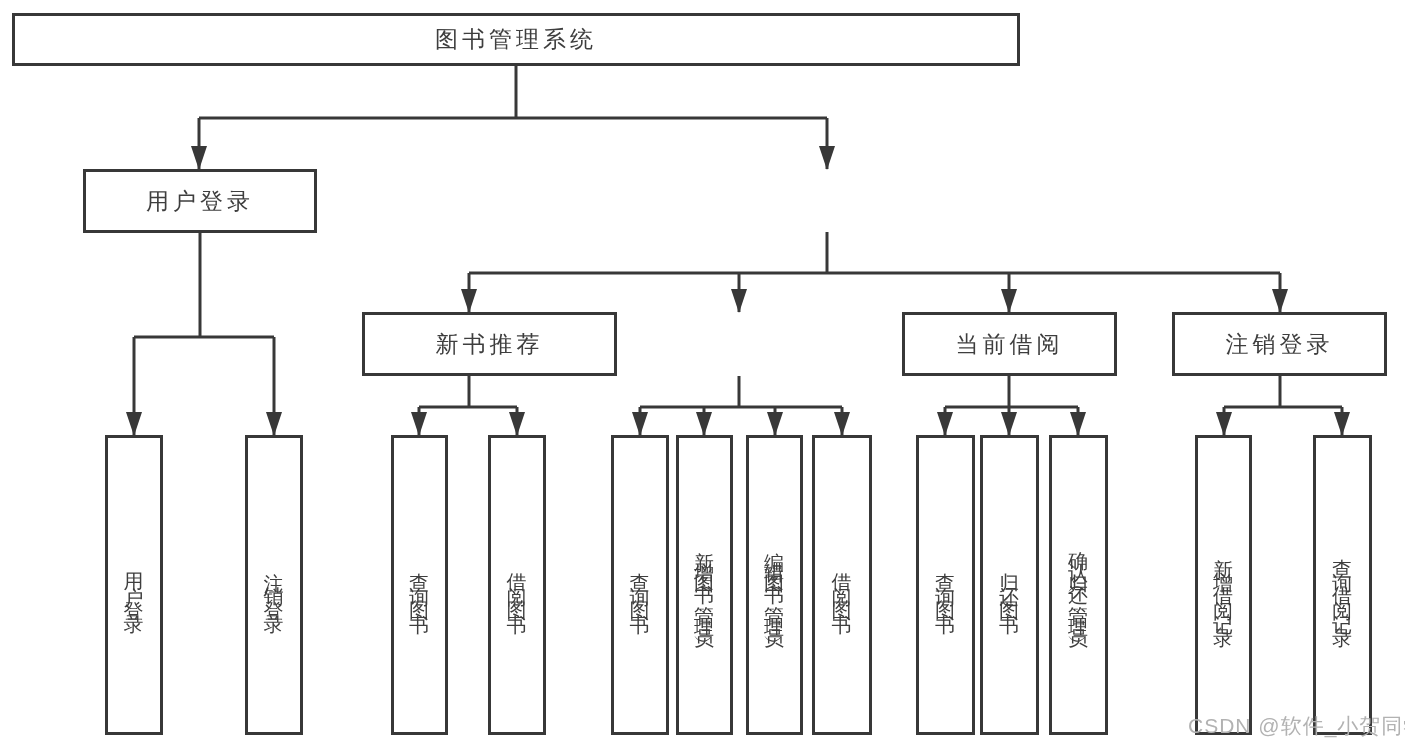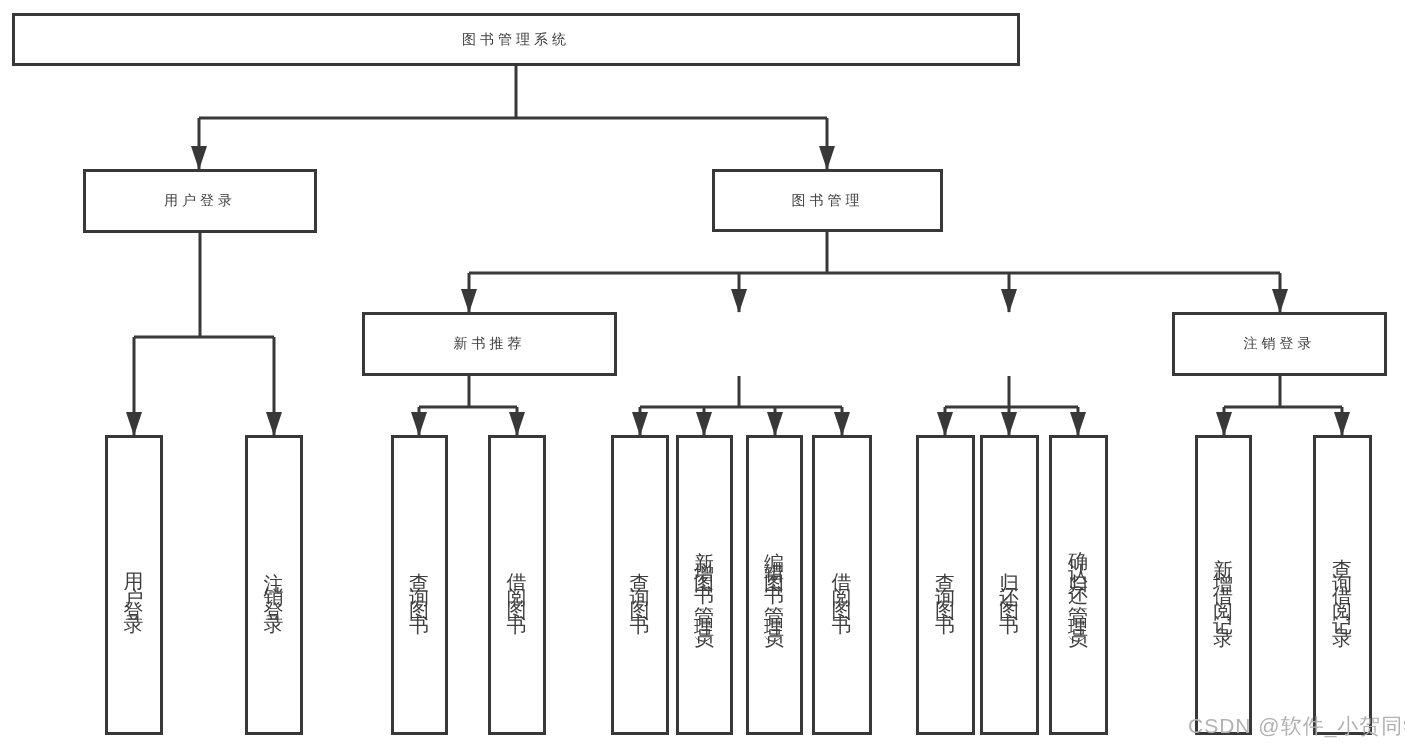--- a/index.html
+++ b/index.html
@@ -16,21 +16,21 @@
   .node {
     position:absolute;
     background:#ffffff;
     border:3px solid #383838;
     box-sizing:border-box;
     display:flex; align-items:center; justify-content:center;
     color:#3e3e3e;
     text-align:center;
   }
   .hnode {
-    font-size:14px;
+    font-size:23px;
     letter-spacing:4px;
     white-space:nowrap;
   }
   .vnode {
     writing-mode:vertical-rl;
     text-orientation:mixed;
     font-size:20px;
     letter-spacing:14px;
     line-height:1;
   }
@@ -107,23 +107,23 @@
     <line x1="1224" y1="407" x2="1342" y2="407"></line>
     <line x1="1224" y1="407" x2="1224" y2="435"></line>
     <polygon points="1216,412 1232,412 1224,436" stroke="none"></polygon>
     <line x1="1342" y1="407" x2="1342" y2="435"></line>
     <polygon points="1334,412 1350,412 1342,436" stroke="none"></polygon>
   </svg>
 
   <div class="node hnode" style="left:12px; top:13px; width:1008px; height:53px;">图书管理系统</div>
 
   <div class="node hnode" style="left:83px; top:169px; width:234px; height:64px;">用户登录</div>
-  <div class="node hnode" style="left:712px; top:169px; width:231px; height:63px;">图书管理</div>
 
   <div class="node hnode" style="left:362px; top:312px; width:255px; height:64px;">新书推荐</div>
+  <div class="node hnode" style="left:902px; top:312px; width:215px; height:64px;">当前借阅</div>
   <div class="node hnode" style="left:1172px; top:312px; width:215px; height:64px;">注销登录</div>
 
   <div class="node vnode" style="left:105px; top:435px; width:58px; height:300px;">用户登录</div>
   <div class="node vnode" style="left:245px; top:435px; width:58px; height:300px;">注销登录</div>
 
   <div class="node vnode" style="left:391px; top:435px; width:57px; height:300px;">查询图书</div>
   <div class="node vnode" style="left:488px; top:435px; width:58px; height:300px;">借阅图书</div>
 
   <div class="node vnode" style="left:611px; top:435px; width:58px; height:300px;">查询图书</div>
   <div class="node vnode tight" style="left:676px; top:435px; width:57px; height:300px;">新增图书（管理员）</div>

